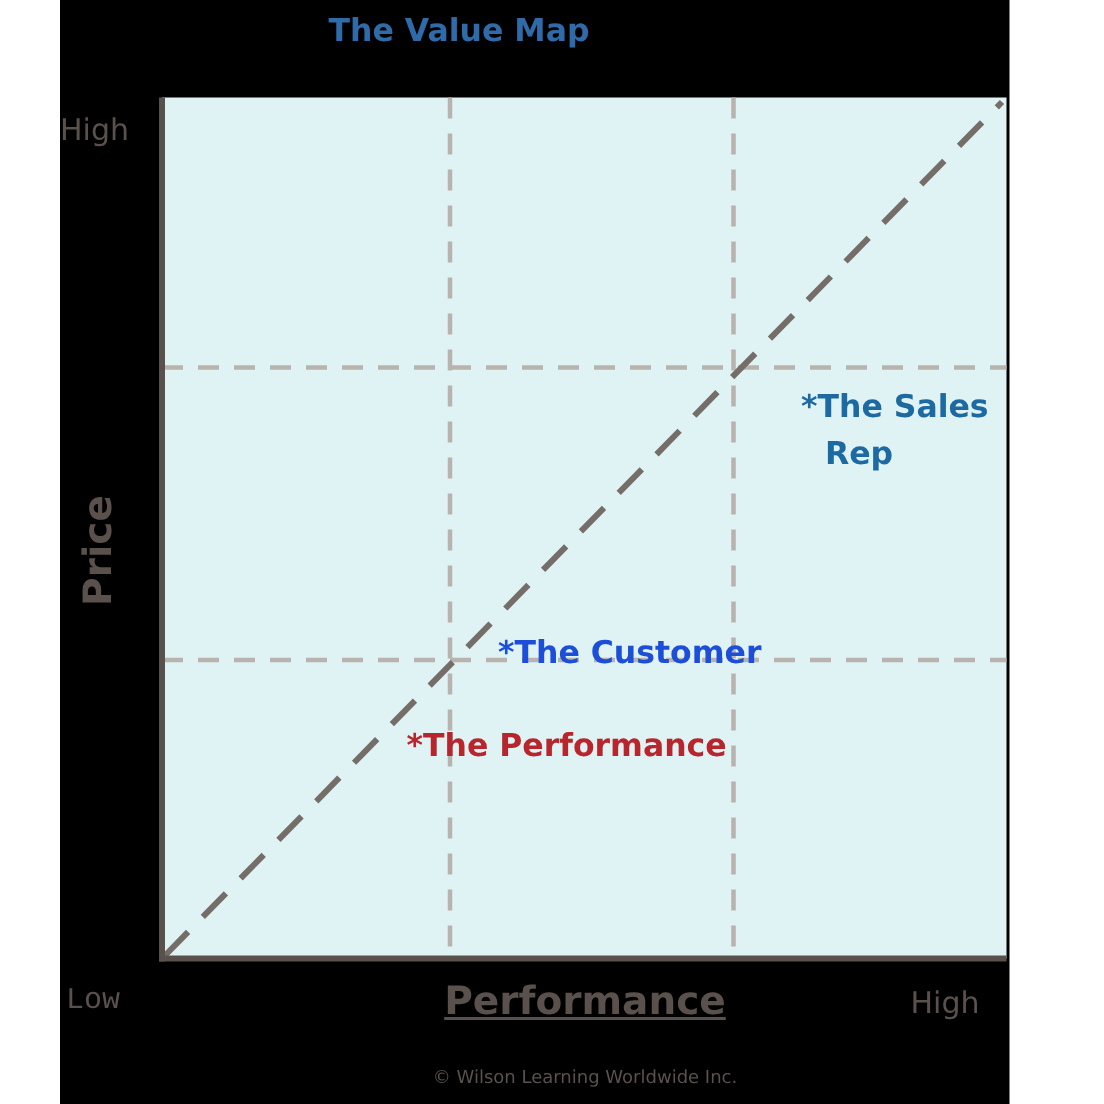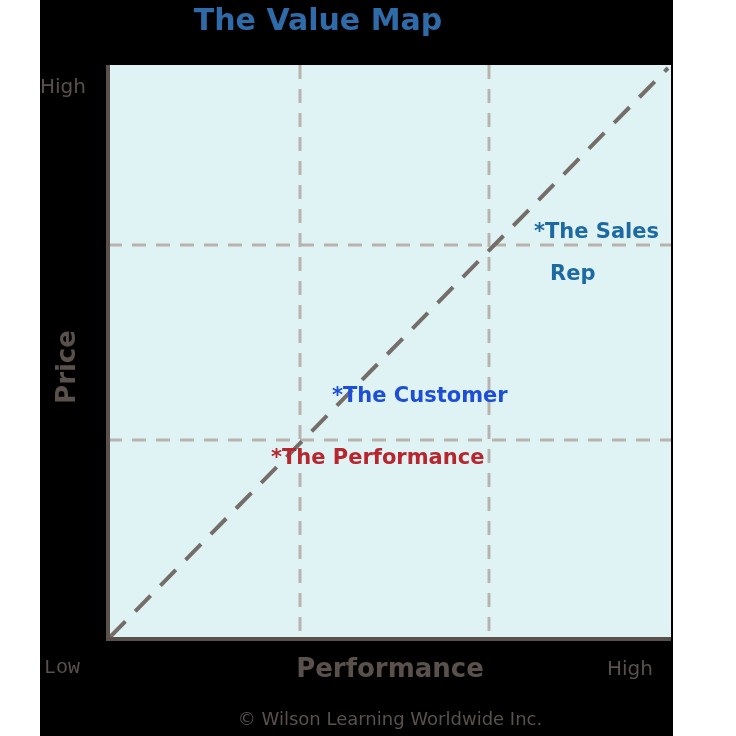--- a/index.html
+++ b/index.html
@@ -6,38 +6,38 @@
     body {
       width: 736px; height: 736px; position: relative; overflow: hidden;
       background: #ffffff;
       font-family: "DejaVu Sans", "Liberation Sans", sans-serif;
     }
     .canvas {
       position: absolute; left: 40px; top: 0; width: 633px; height: 736px;
       background: #000000;
     }
     .title {
-      position: absolute; left: 12px; top: 0; width: 612px; text-align: center;
-      color: #2e6ba8; font-weight: bold; font-size: 30px; line-height: 40px;
+      position: absolute; left: 0; top: 0; width: 612px; text-align: center;
+      color: #2e6ba8; font-weight: bold; font-size: 21px; line-height: 40px;
     }
     .axis-text { position: absolute; color: #5a514c; font-size: 20px; text-align: center; }
     .axis-title { position: absolute; color: #5a514c; font-weight: bold; font-size: 26px; }
     .price-label {
       position: absolute; left: 66px; top: 367px;
       transform: translate(-50%, -50%) rotate(-90deg);
       transform-origin: center;
       white-space: nowrap;
     }
-    .perf-label { position: absolute; left: 390px; top: 668px; transform: translate(-50%, -50%); white-space: nowrap; }
+    .perf-label { position: absolute; left: 390px; top: 668px; transform: translate(-50%, -50%); white-space: nowrap; text-decoration: underline; }
     .copyright {
       position: absolute; left: 390px; top: 718px; transform: translate(-50%, -50%);
-      color: #5a514c; font-size: 18px; white-space: nowrap;
+      color: #5a514c; font-size: 12px; white-space: nowrap;
     }
     svg.plot { position: absolute; left: 0; top: 0; }
-    .pt-label { position: absolute; font-weight: bold; font-size: 21px; white-space: nowrap; line-height: 26px; }
+    .pt-label { position: absolute; font-weight: bold; font-size: 21px; white-space: nowrap; line-height: 26px; margin-top: 40px; }
   </style>
 </head>
 <body>
 
 <div class="canvas"></div>
 
 <div class="title">The Value Map</div>
 
 <svg class="plot" width="736" height="736">
   <rect x="108" y="65" width="563" height="574" fill="#dff2f4"></rect>
@@ -56,17 +56,17 @@
 </svg>
 
 <div class="axis-text" style="left:40px; top:74px;">High</div>
 <div class="axis-text" style="left:44px; top:656px;font-family:Liberation Mono, monospace;">Low</div>
 <div class="axis-text" style="left:607px; top:656px;">High</div>
 
 <div class="axis-title price-label">Price</div>
 <div class="axis-title perf-label">Performance</div>
 
 <div class="pt-label" style="left:534px; top:218px; color:#1d6aa3;">*The Sales</div>
-<div class="pt-label" style="left:550px; top:260px; color:#1d6aa3;">Rep</div>
+<div class="pt-label" style="left:550px; top:249px; color:#1d6aa3;">Rep</div>
 <div class="pt-label" style="left:332px; top:382px; color:#1d4ed8;">*The Customer</div>
 <div class="pt-label" style="left:271px; top:444px; color:#b8262d;">*The Performance</div>
 
 <div class="copyright">© Wilson Learning Worldwide Inc.</div>
 
 </body></html>

